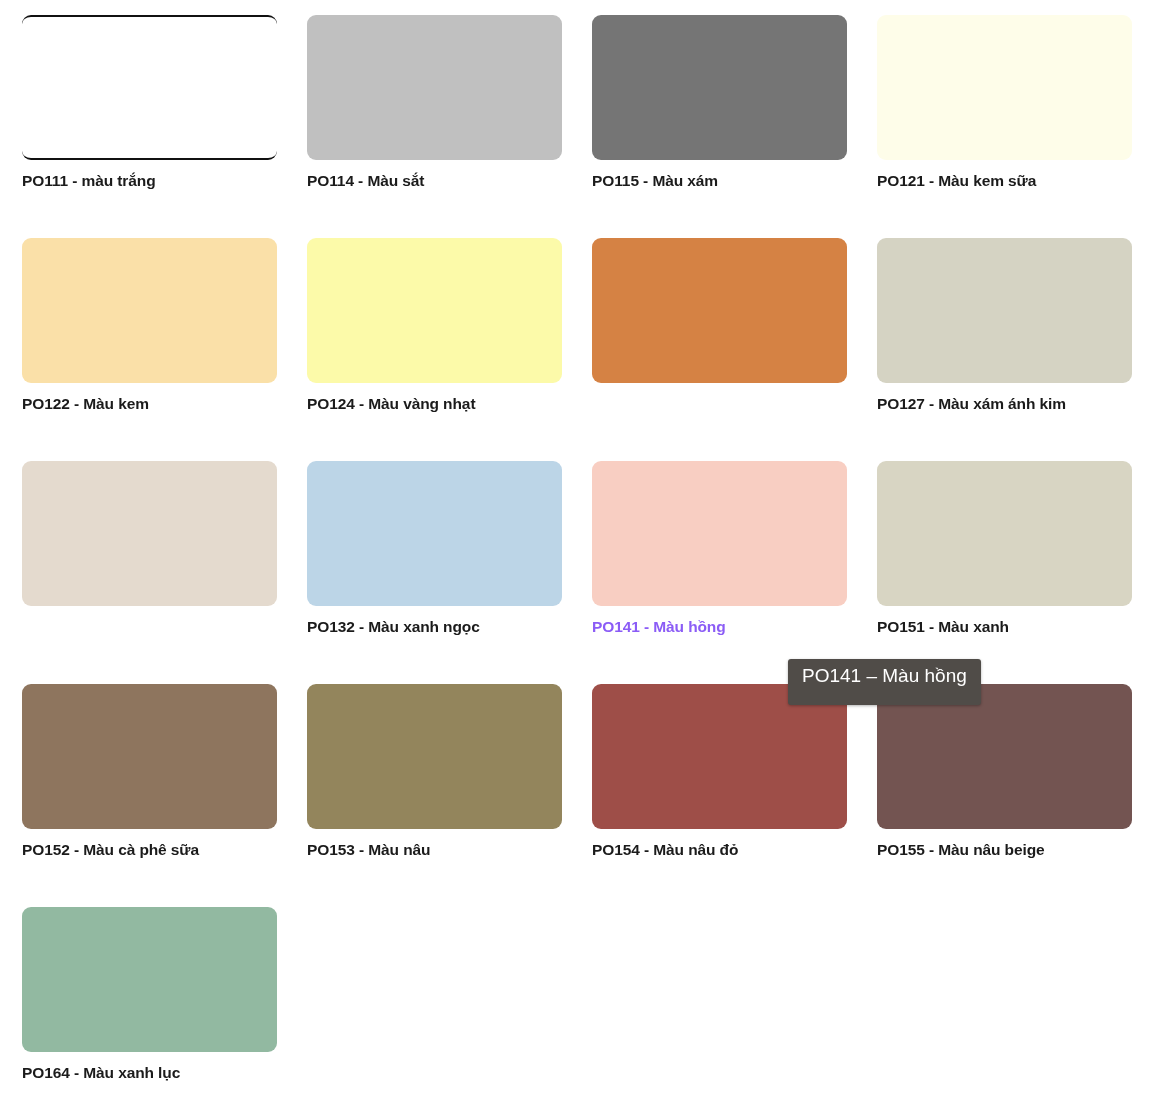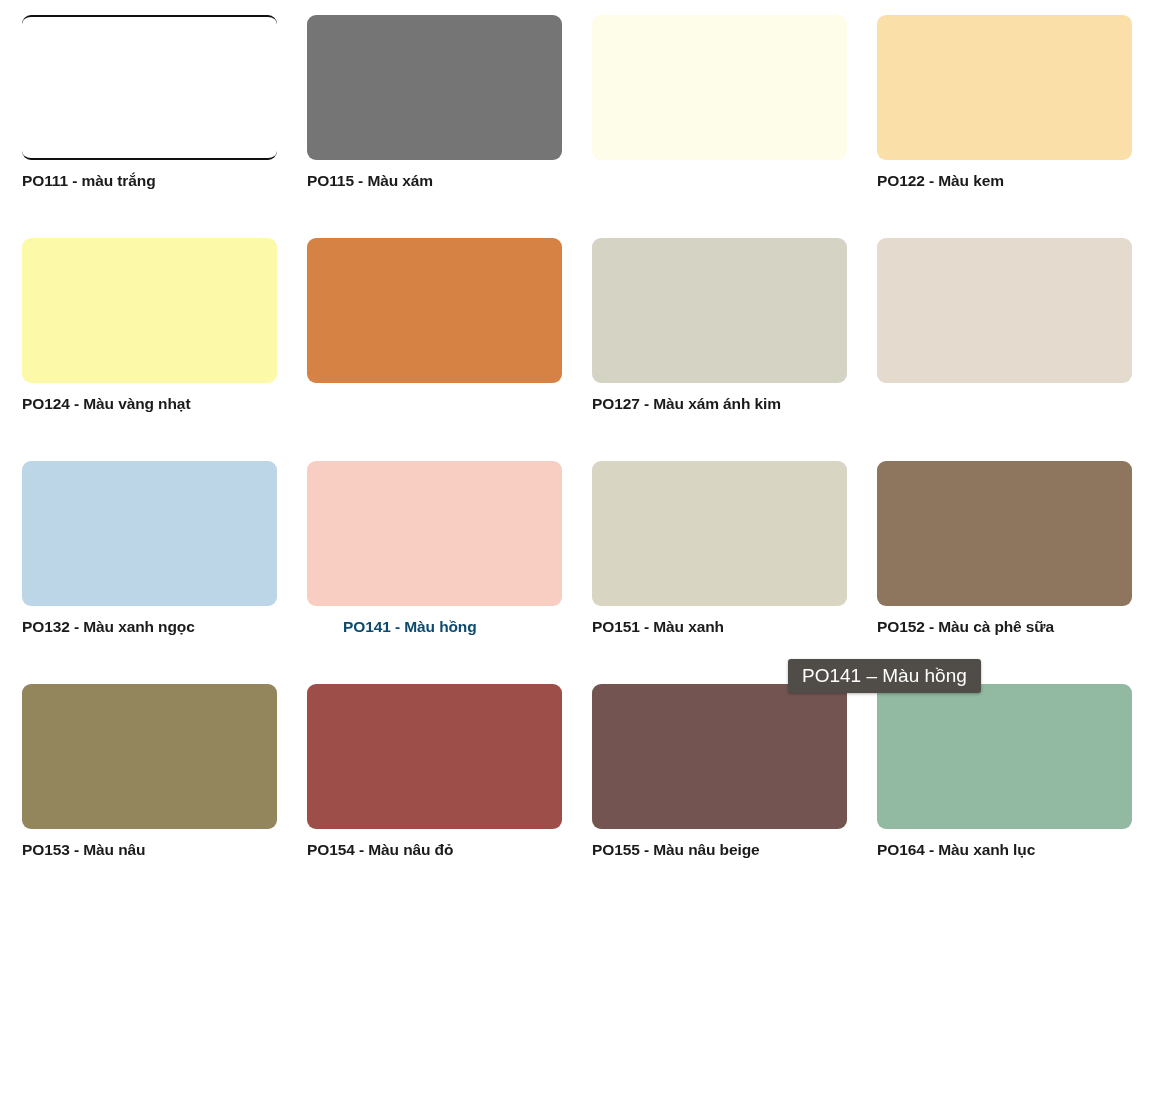--- a/index.html
+++ b/index.html
@@ -62,30 +62,29 @@
     width: 270px;
     font-size: 15.5px;
     font-weight: bold;
     letter-spacing: -0.1px;
     color: #1b1b1b;
     line-height: 20px;
     white-space: nowrap;
   }
 
   .swatch-label.is-active {
-    color: #0c4a6e;
-    margin-left: 36px;
+    color: #8b5cf6;
   }
 
   
   #swatch-tooltip {
     position: absolute;
     left: 788px;
     top: 659px;
-    height: 34px;
+    height: 46px;
     line-height: 34px;
     padding: 0 14px;
     background: #504c48;
     color: #ffffff;
     font-size: 19px;
     font-weight: normal;
     border-radius: 3px;
     white-space: nowrap;
     box-shadow: 0 1px 3px rgba(0,0,0,0.30);
     z-index: 50;
@@ -93,25 +92,30 @@
 </style>
 </head>
 <body>
 
 <div id="palette-grid">
     <div class="swatch-cell">
       <div class="swatch-chip is-white"></div>
       <div class="swatch-label">PO111 - màu trắng</div>
     </div>
     <div class="swatch-cell">
+      <div class="swatch-chip" style="background: rgb(192, 192, 192);"></div>
+      <div class="swatch-label">PO114 - Màu sắt</div>
+    </div>
+    <div class="swatch-cell">
       <div class="swatch-chip" style="background: rgb(117, 117, 117);"></div>
       <div class="swatch-label">PO115 - Màu xám</div>
     </div>
     <div class="swatch-cell">
       <div class="swatch-chip" style="background: rgb(254, 253, 233);"></div>
+      <div class="swatch-label">PO121 - Màu kem sữa</div>
     </div>
     <div class="swatch-cell">
       <div class="swatch-chip" style="background: rgb(250, 224, 168);"></div>
       <div class="swatch-label">PO122 - Màu kem</div>
     </div>
     <div class="swatch-cell">
       <div class="swatch-chip" style="background: rgb(252, 250, 169);"></div>
       <div class="swatch-label">PO124 - Màu vàng nhạt</div>
     </div>
     <div class="swatch-cell">

